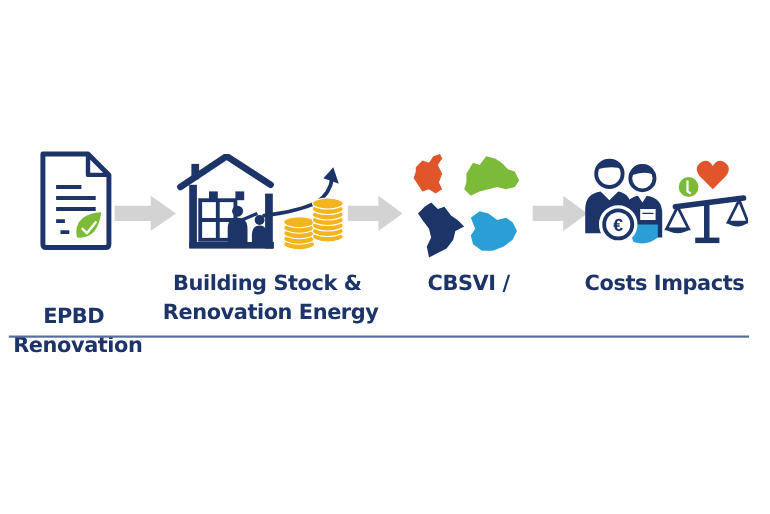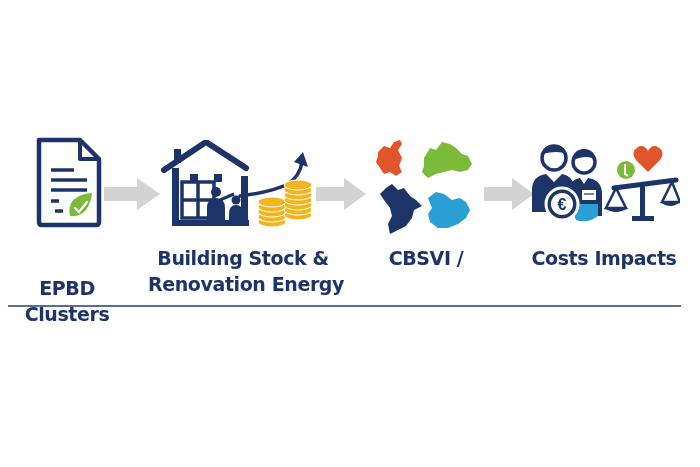--- a/index.html
+++ b/index.html
@@ -123,21 +123,21 @@
     <rect x="110" y="42" width="5" height="34" fill="#1d3469"></rect>
     <rect x="102" y="74" width="22" height="5" fill="#1d3469"></rect>
     <path d="M86 46 L76 66 H96 Z" fill="none" stroke="#1d3469" stroke-width="2.5"></path>
     <path d="M74 66 Q86 74 98 66 Z" fill="#1d3469"></path>
     <path d="M142 40 L132 60 H150 Z" fill="none" stroke="#1d3469" stroke-width="2.5"></path>
     <path d="M130 60 Q141 68 150 60 Z" fill="#1d3469"></path>
   </svg>
 
   <div class="label" style="left:12px;top:250px;width:110px;margin-top:25px;">
     <span>EPBD</span>
-    <span>Clusters</span>
+    <span>Renovation</span>
   </div>
   <div class="label" style="left:148px;top:245px;width:190px;">
     <span>Building Stock &amp;</span>
     <span>Renovation Energy</span>
   </div>
   <div class="label" style="left:338px;top:245px;width:176px;">
     <span>CBSVI /</span>
   </div>
   <div class="label" style="left:514px;top:245px;width:180px;">
     <span>Costs Impacts</span>

